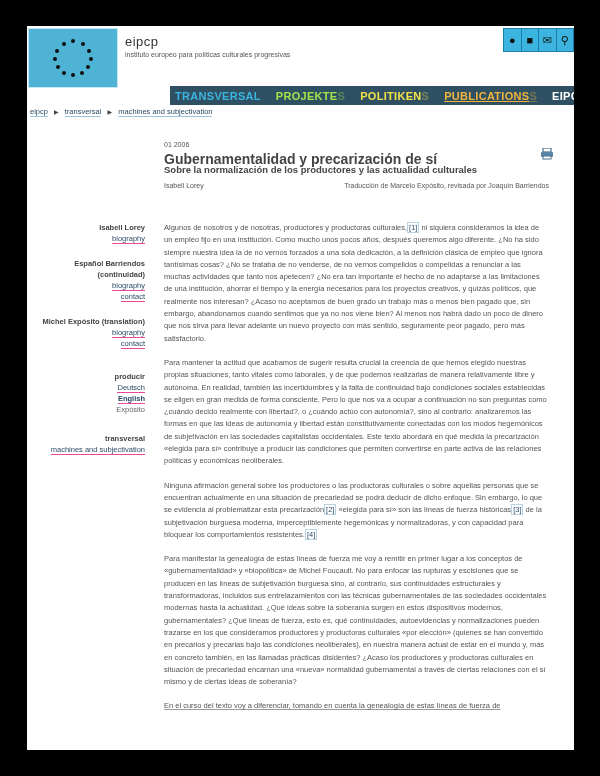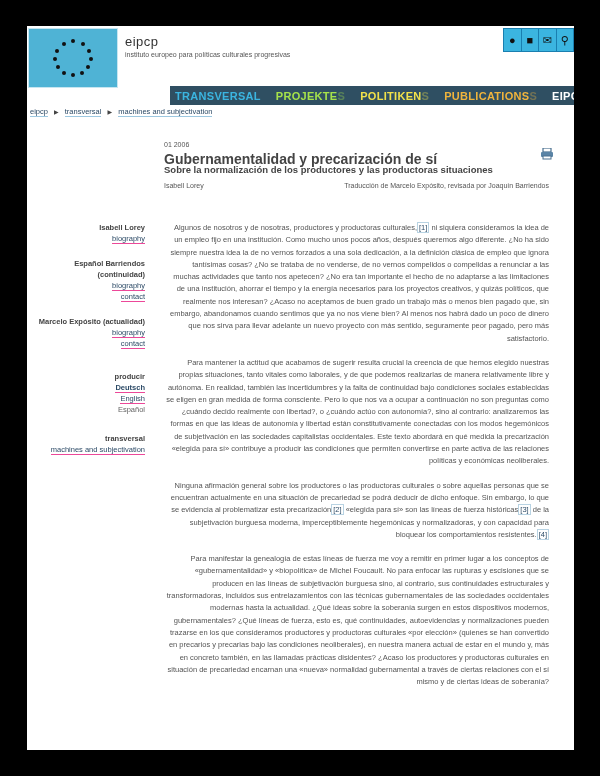--- a/index.html
+++ b/index.html
@@ -23,21 +23,21 @@
   .print-icon { position:absolute; left:513px; top:122px; width:14px; height:12px; cursor:pointer; }
   .author-line { position:absolute; left:137px; top:156px; font-size:7px; color:#555; }
   .translator-line { position:absolute; right:25px; top:156px; font-size:7px; color:#555; }
   .sidebar { position:absolute; left:0; top:196px; width:118px; text-align:right; font-size:7.5px; }
   .sb-name { font-weight:bold; color:#444; line-height:11px; }
   .sb-link { color:#2c4a66; text-decoration:none; border-bottom:1px solid #ec4899; cursor:pointer; line-height:11px; }
   .sb-block { margin-bottom:14px; }
   .sb-line { display:block; line-height:11px; }
   .sb-muted { color:#666; }
   .content { position:absolute; left:137px; top:196px; width:385px; font-size:7.5px; color:#555; line-height:12.3px; }
-  .content p { margin:0 0 12px 0;text-align:right; }
+  .content p { margin:0 0 12px 0; }
   .fn { color:#2c4a66; border:1px solid #b8d3e3; padding:0 1px; cursor:pointer; }
   .last-line { text-decoration:underline; text-decoration-color:#999; }
 </style>
 </head>
 <body>
 
 <div class="page">
 
   <div class="logo">
     <svg viewBox="0 0 88 58">
@@ -65,75 +65,76 @@
     <div class="ib">●</div>
     <div class="ib">■</div>
     <div class="ib">✉</div>
     <div class="ib">⚲</div>
   </div>
 
   <div class="navbar">
     <span class="nv" id="nv0" style="color: rgb(59, 181, 224);"><span>TRANSVERSAL</span></span>
     <span class="nv" id="nv1" style="color: rgb(166, 226, 74);"><span>PROJEKTE</span><span class="tail">S</span></span>
     <span class="nv" id="nv2" style="color: rgb(242, 226, 74);"><span>POLITIKEN</span><span class="tail">S</span></span>
-    <span class="nv" id="nv3" style="color: rgb(240, 180, 60);"><span>PUBLICATIONS</span><span class="tail">S</span></span>
+    <span class="nv" id="nv3" style="color: rgb(240, 180, 60); text-decoration: underline;"><span>PUBLICATIONS</span><span class="tail">S</span></span>
     <span class="nv" id="nv4" style="color: rgb(255, 255, 255);"><span>EIPCP</span></span>
   </div>
 
   <div class="breadcrumb">
     <a>eipcp</a>
     <span class="sep">▶</span>
     <a>transversal</a>
     <span class="sep">▶</span>
     <a>machines and subjectivation</a>
   </div>
 
   <div class="date">01 2006</div>
   <div class="title">Gubernamentalidad y precarización de sí</div>
-  <div class="subtitle">Sobre la normalización de los productores y las productoras situaciones</div>
+  <div class="subtitle">Sobre la normalización de los productores y las actualidad culturales</div>
   <svg class="print-icon" viewBox="0 0 14 12">
     <rect x="3" y="0" width="8" height="4" fill="none" stroke="#4a7090" stroke-width="1.2"></rect>
     <rect x="1" y="4" width="12" height="5" rx="1" fill="#5a84a6"></rect>
     <rect x="3" y="8" width="8" height="3" fill="#fff" stroke="#4a7090" stroke-width="1"></rect>
   </svg>
   <div class="author-line">Isabell Lorey</div>
   <div class="translator-line">Traducción de Marcelo Expósito, revisada por Joaquín Barriendos</div>
 
   <div class="sidebar">
     <div class="sb-block">
       <span class="sb-line sb-name">Isabell Lorey</span>
       <span class="sb-line"><a class="sb-link">biography</a></span>
     </div>
     <div class="sb-block">
       <span class="sb-line sb-name">Español Barriendos</span>
       <span class="sb-line sb-name">(continuidad)</span>
       <span class="sb-line"><a class="sb-link">biography</a></span>
       <span class="sb-line"><a class="sb-link">contact</a></span>
     </div>
     <div class="sb-block">
-      <span class="sb-line sb-name">Marcelo Expósito (actualidad)</span>
+      <span class="sb-line sb-name">Michel Expósito (translation)</span>
       <span class="sb-line"><a class="sb-link">biography</a></span>
       <span class="sb-line"><a class="sb-link">contact</a></span>
     </div>
     <div class="sb-block" style="margin-top:22px;">
       <span class="sb-line sb-name">producir</span>
-      <span class="sb-line"><a class="sb-link" style="font-weight:bold;margin-left:25px;">Deutsch</a></span>
-      <span class="sb-line"><a class="sb-link" style="font-weight:normal;">English</a></span>
-      <span class="sb-line sb-muted">Español</span>
+      <span class="sb-line"><a class="sb-link" style="font-weight:normal;margin-left:25px;">Deutsch</a></span>
+      <span class="sb-line"><a class="sb-link" style="font-weight:bold;">English</a></span>
+      <span class="sb-line sb-muted">Expósito</span>
     </div>
     <div class="sb-block" style="margin-top:18px;">
       <span class="sb-line sb-name">transversal</span>
       <span class="sb-line"><a class="sb-link">machines and subjectivation</a></span>
     </div>
   </div>
 
   <div class="content">
     <p>
       <span>Algunos de nosotros y de nosotras, productores y productoras culturales,</span><span class="fn">[1]</span><span> ni siquiera consideramos la idea de un empleo fijo en una institución. Como mucho unos pocos años, después queremos algo diferente. ¿No ha sido siempre nuestra idea la de no vernos forzados a una sola dedicación, a la definición clásica de empleo que ignora tantísimas cosas? ¿No se trataba de no venderse, de no vernos compelidos o compelidas a renunciar a las muchas actividades que tanto nos apetecen? ¿No era tan importante el hecho de no adaptarse a las limitaciones de una institución, ahorrar el tiempo y la energía necesarios para los proyectos creativos, y quizás políticos, que realmente nos interesan? ¿Acaso no aceptamos de buen grado un trabajo más o menos bien pagado que, sin embargo, abandonamos cuando sentimos que ya no nos viene bien? Al menos nos habrá dado un poco de dinero que nos sirva para llevar adelante un nuevo proyecto con más sentido, seguramente peor pagado, pero más satisfactorio.</span>
     </p>
     <p>Para mantener la actitud que acabamos de sugerir resulta crucial la creencia de que hemos elegido nuestras propias situaciones, tanto vitales como laborales, y de que podemos realizarlas de manera relativamente libre y autónoma. En realidad, también las incertidumbres y la falta de continuidad bajo condiciones sociales establecidas se eligen en gran medida de forma consciente. Pero lo que nos va a ocupar a continuación no son preguntas como ¿cuándo decido realmente con libertad?, o ¿cuándo actúo con autonomía?, sino al contrario: analizaremos las formas en que las ideas de autonomía y libertad están constitutivamente conectadas con los modos hegemónicos de subjetivación en las sociedades capitalistas occidentales. Este texto abordará en qué medida la precarización «elegida para sí» contribuye a producir las condiciones que permiten convertirse en parte activa de las relaciones políticas y económicas neoliberales.</p>
     <p>
       <span>Ninguna afirmación general sobre los productores o las productoras culturales o sobre aquellas personas que se encuentran actualmente en una situación de precariedad se podrá deducir de dicho enfoque. Sin embargo, lo que se evidencia al problematizar esta precarización</span><span class="fn">[2]</span><span> «elegida para sí» son las líneas de fuerza históricas</span><span class="fn">[3]</span><span> de la subjetivación burguesa moderna, imperceptiblemente hegemónicas y normalizadoras, y con capacidad para bloquear los comportamientos resistentes.</span><span class="fn">[4]</span>
     </p>
     <p>Para manifestar la genealogía de estas líneas de fuerza me voy a remitir en primer lugar a los conceptos de «gubernamentalidad» y «biopolítica» de Michel Foucault. No para enfocar las rupturas y escisiones que se producen en las líneas de subjetivación burguesa sino, al contrario, sus continuidades estructurales y transformadoras, incluidos sus entrelazamientos con las técnicas gubernamentales de las sociedades occidentales modernas hasta la actualidad. ¿Qué ideas sobre la soberanía surgen en estos dispositivos modernos, gubernamentales? ¿Qué líneas de fuerza, esto es, qué continuidades, autoevidencias y normalizaciones pueden trazarse en los que consideramos productores y productoras culturales «por elección» (quienes se han convertido en precarios y precarias bajo las condiciones neoliberales), en nuestra manera actual de estar en el mundo y, más en concreto también, en las llamadas prácticas disidentes? ¿Acaso los productores y productoras culturales en situación de precariedad encarnan una «nueva» normalidad gubernamental a través de ciertas relaciones con el sí mismo y de ciertas ideas de soberanía?</p>
+    <p class="last-line">En el curso del texto voy a diferenciar, tomando en cuenta la genealogía de estas líneas de fuerza de</p>
   </div>
 
 </div>
 
 </body></html>

